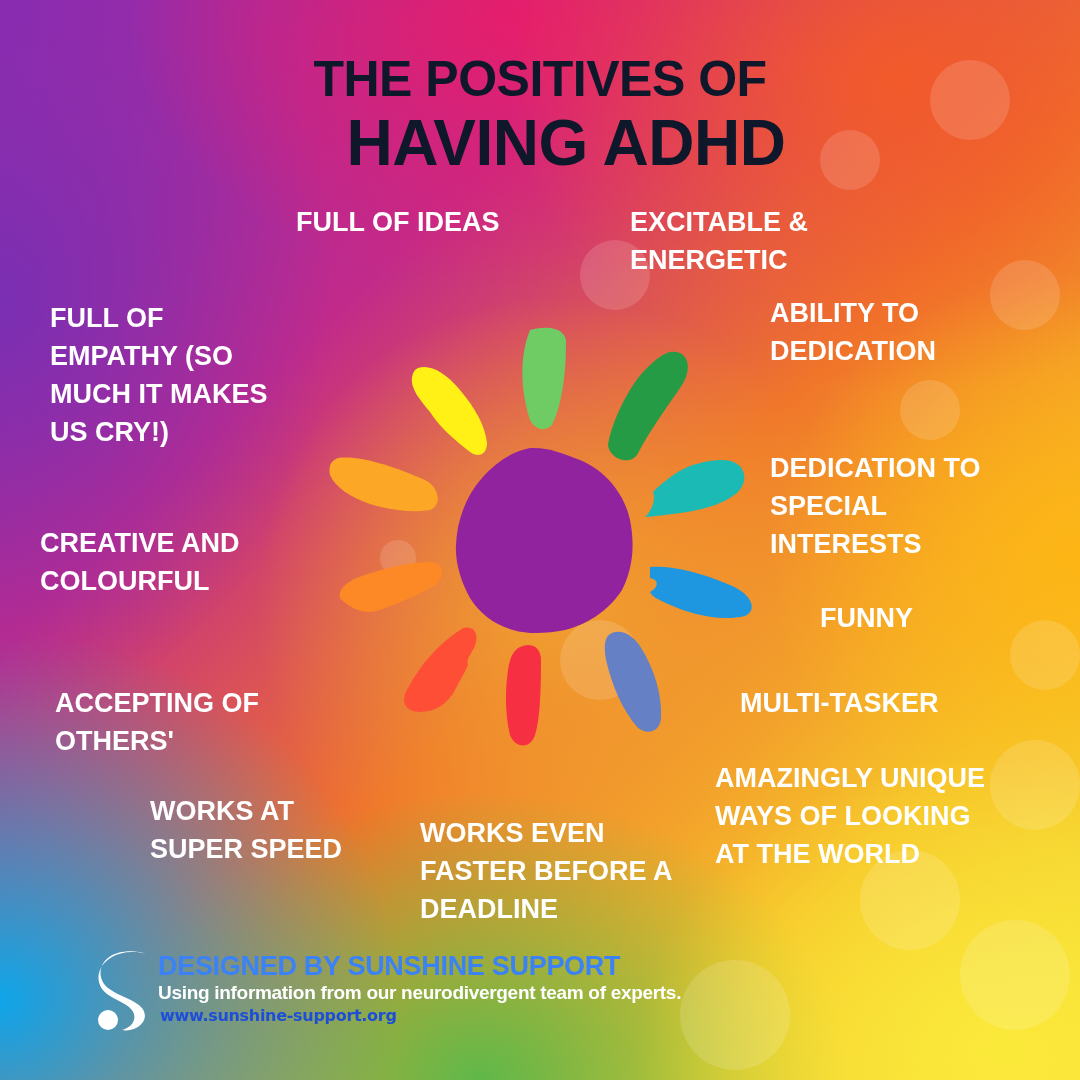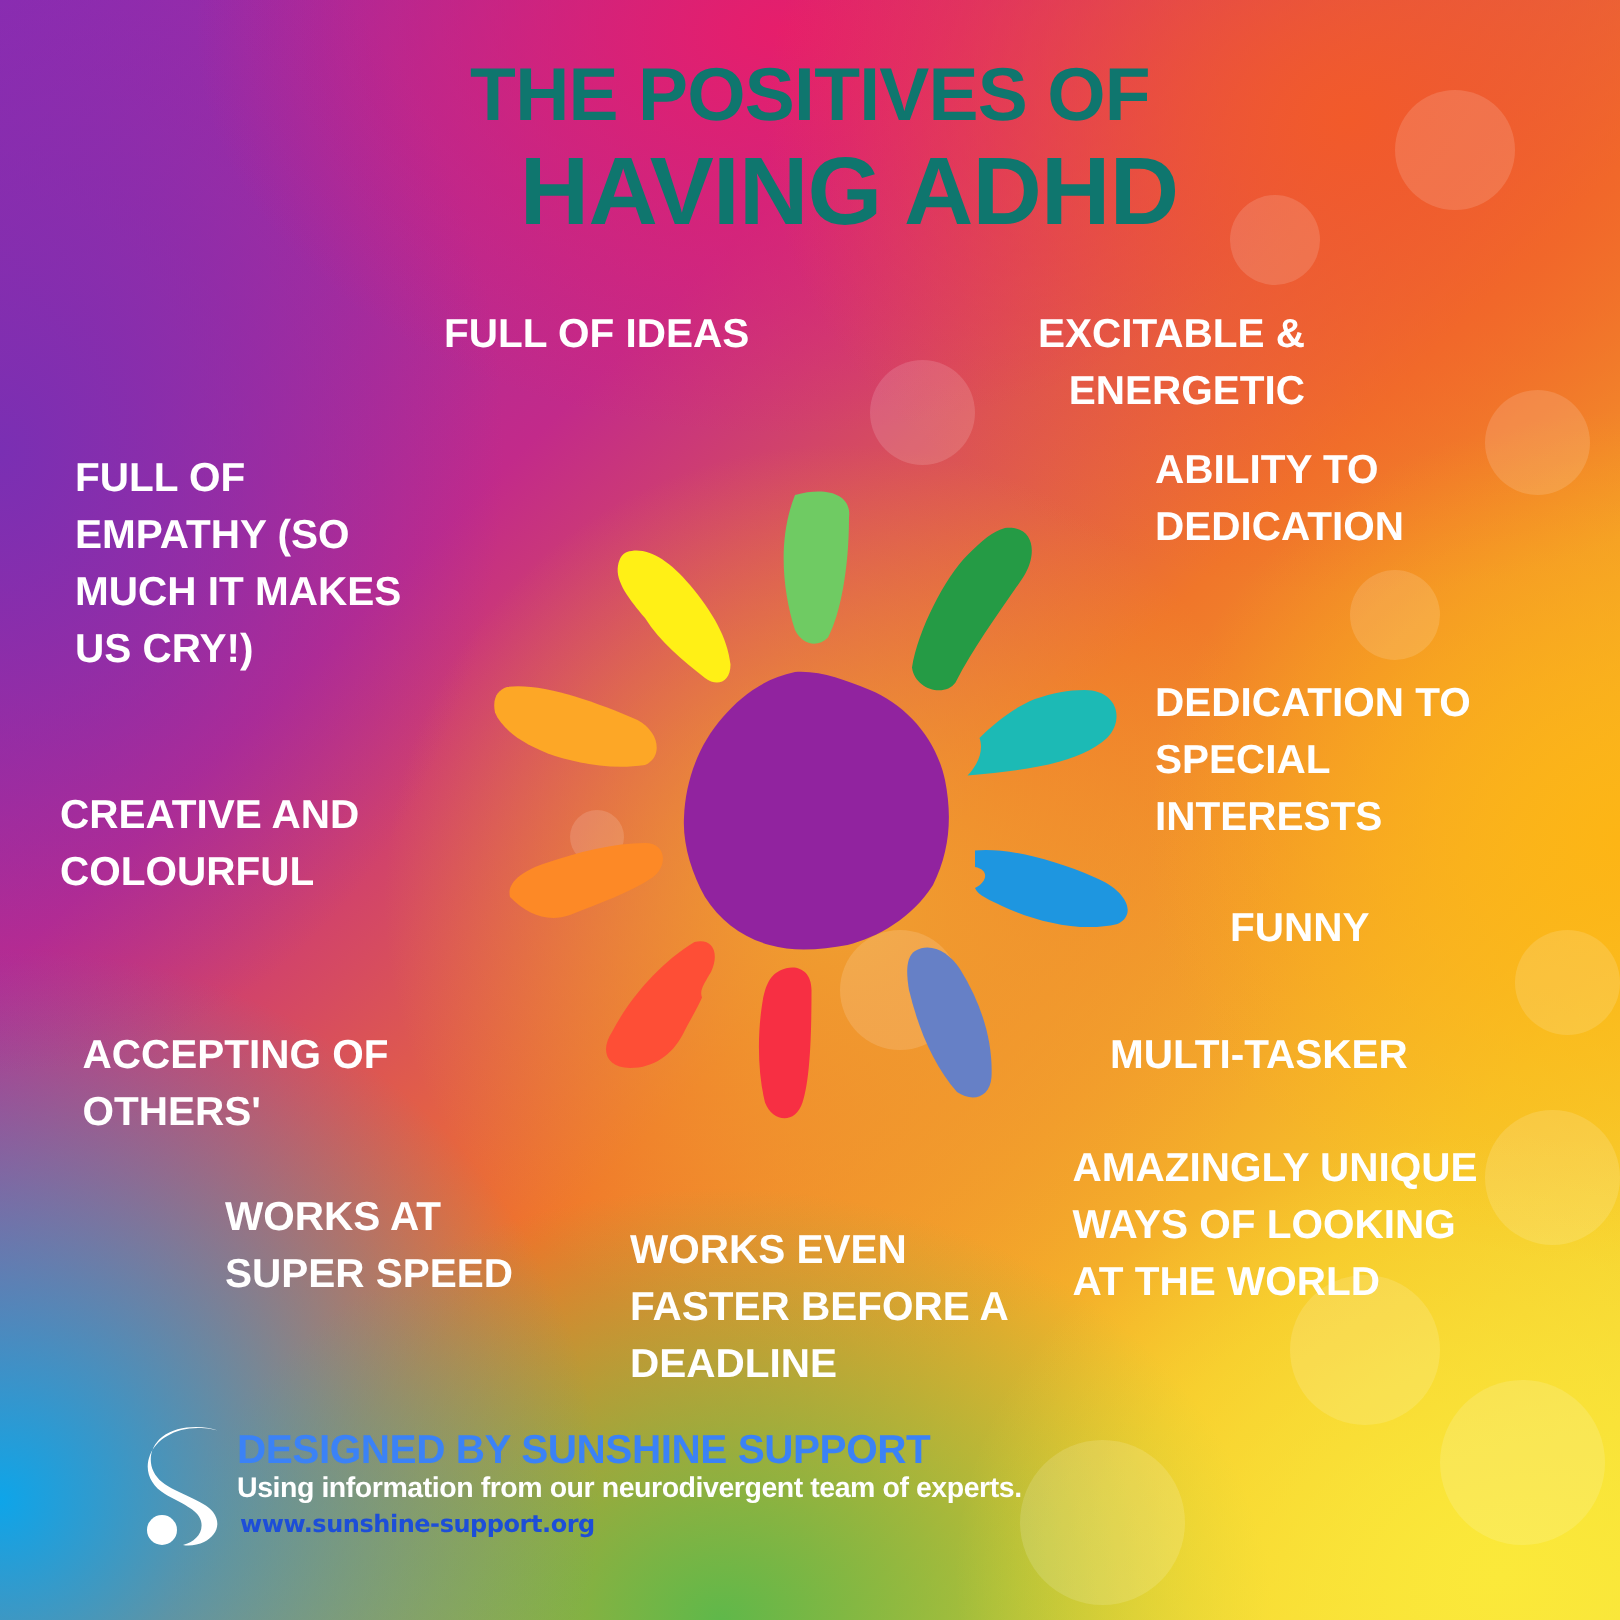--- a/index.html
+++ b/index.html
@@ -10,21 +10,21 @@
       radial-gradient(ellipse 420px 380px at 1080px 560px, #fdb515 0%, rgba(253,181,21,0) 75%),
       radial-gradient(ellipse 520px 420px at 900px 80px, #f25a2a 0%, rgba(242,90,42,0) 75%),
       radial-gradient(ellipse 520px 360px at 520px 20px, #e61e6b 0%, rgba(230,30,107,0) 75%),
       radial-gradient(ellipse 420px 520px at 0px 300px, #7a2fb3 0%, rgba(122,47,179,0) 80%),
       radial-gradient(ellipse 500px 460px at 0px 1000px, #0ea5e9 0%, rgba(14,165,233,0) 80%),
       radial-gradient(ellipse 460px 360px at 480px 1080px, #5fb84a 0%, rgba(95,184,74,0) 80%),
       radial-gradient(ellipse 380px 380px at 560px 600px, #f0a030 0%, rgba(240,160,48,0) 80%),
       linear-gradient(135deg, #8f2bb0 0%, #c22a8a 30%, #f0762a 55%, #f6c52a 80%, #f6e23a 100%);
   }
   .bokeh { position: absolute; border-radius: 50%; background: rgba(255,255,255,0.14); }
-  .title { position: absolute; left: 0; width: 1080px; text-align: center; color: #0f766e; font-weight: bold; letter-spacing: -0.5px; }
+  .title { position: absolute; left: 0; width: 1080px; text-align: center; color: #0f172a; font-weight: bold; letter-spacing: -0.5px; margin-top: 16px; }
   .title.l1 { top: 34px; font-size: 50px; }
   .title.l2 { top: 90px; font-size: 64px; padding-left: 26px; }
   .label { position: absolute; color: #fff; font-weight: bold; font-size: 27px; line-height: 38px; white-space: pre-line; }
   .sun { position: absolute; left: 0; top: 0; width: 1080px; height: 1080px; }
   .footer-logo { position: absolute; left: 96px; top: 950px; width: 62px; height: 82px; }
   .footer-title { position: absolute; left: 158px; top: 951px; color: #3b82f6; font-weight: bold; font-size: 27px; letter-spacing: -0.3px; }
   .footer-sub { position: absolute; left: 158px; top: 982px; color: #fff; font-weight: bold; font-size: 19px; font-family: Liberation Sans, sans-serif; letter-spacing: -0.3px; }
   .footer-url { position: absolute; left: 160px; top: 1006px; color: #1d4ed8; font-weight: bold; font-size: 16px; font-family: "DejaVu Sans", sans-serif; letter-spacing: -0.3px; }
 </style>
 </head>
@@ -58,21 +58,21 @@
   <path fill="#f72f43" d="M520 647 C530 642 541 646 541 660 C541 690 540 720 535 735 C530 750 515 748 510 735 C505 715 505 690 508 670 C510 656 514 650 520 647 Z"></path>
   <path fill="#fe4e36" d="M463 628 C475 625 480 635 474 648 C470 655 466 660 468 665 C465 672 460 680 455 690 C448 703 436 712 420 712 C404 712 400 700 408 688 C420 665 440 642 463 628 Z"></path>
   <path fill="#fd8926" d="M430 562 C445 562 445 578 435 585 C420 595 400 602 380 610 C365 615 352 610 340 598 C338 590 345 582 362 576 C385 568 410 562 430 562 Z"></path>
   <path fill="#fda726" d="M338 458 C360 455 395 467 425 480 C440 488 442 505 430 510 C410 513 390 510 370 504 C350 497 335 487 330 475 C328 465 332 460 338 458 Z"></path>
   <path fill="#fff016" d="M418 368 C430 364 445 372 460 390 C475 408 485 425 487 443 C487 455 478 458 470 452 C455 440 440 428 430 412 C420 400 410 388 412 377 C413 372 415 369 418 368 Z"></path>
 
   <path fill="#91239f" d="M530 448 C548 447 562 453 580 460 C604 470 624 492 630 520 C635 545 633 568 622 590 C608 612 585 625 565 630 C548 633 530 635 513 630 C495 625 480 614 470 598 C461 582 455 562 456 545 C457 520 466 496 482 478 C494 464 510 452 530 448 Z"></path>
 </svg>
 
 <div class="label" style="left:296px;top:203px;width:230px;">FULL OF IDEAS</div>
-<div class="label" style="left:630px;top:203px;width:240px;text-align:right;">EXCITABLE &amp;
+<div class="label" style="left:630px;top:203px;width:240px;text-align:left;">EXCITABLE &amp;
 ENERGETIC</div>
 <div class="label" style="left:770px;top:294px;width:240px;">ABILITY TO
 DEDICATION</div>
 <div class="label" style="left:50px;top:299px;width:280px;">FULL OF
 EMPATHY (SO
 MUCH IT MAKES
 US CRY!)</div>
 <div class="label" style="left:770px;top:449px;width:280px;">DEDICATION TO
 SPECIAL
 INTERESTS</div>

